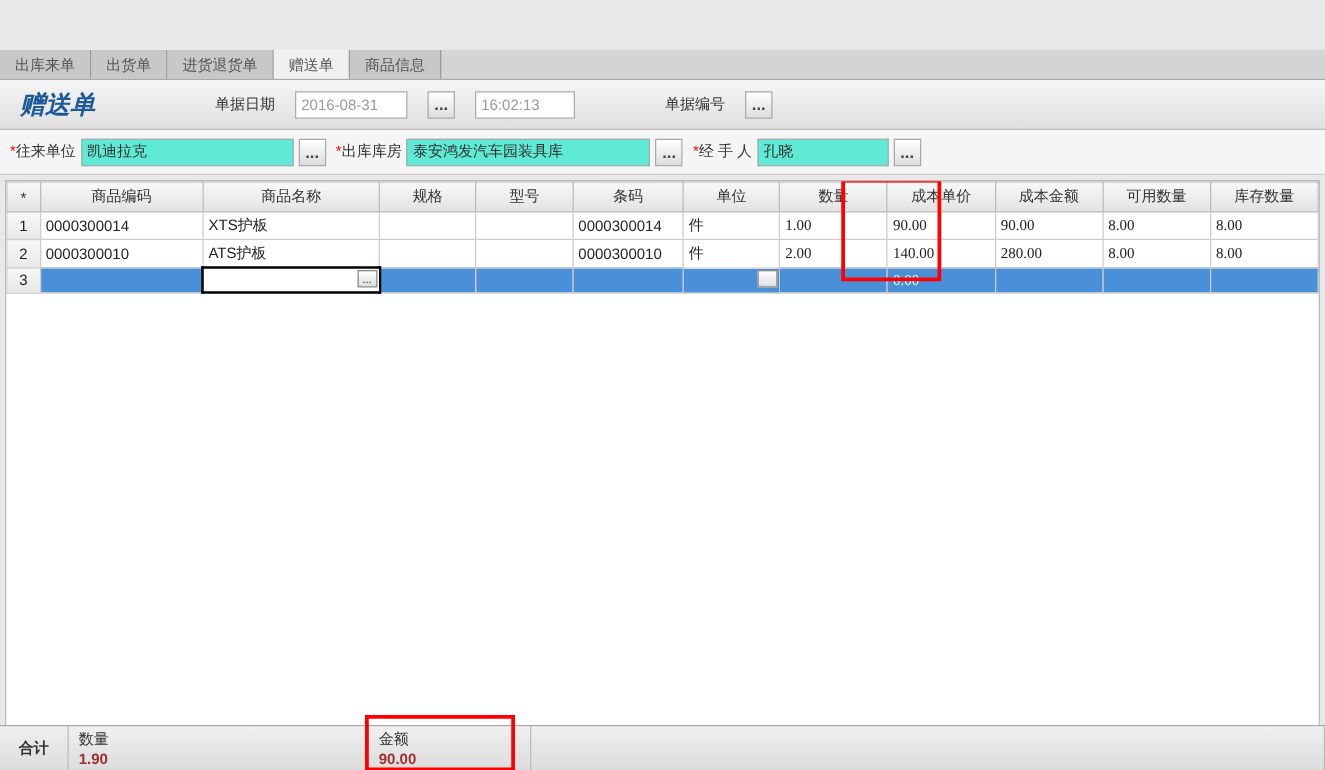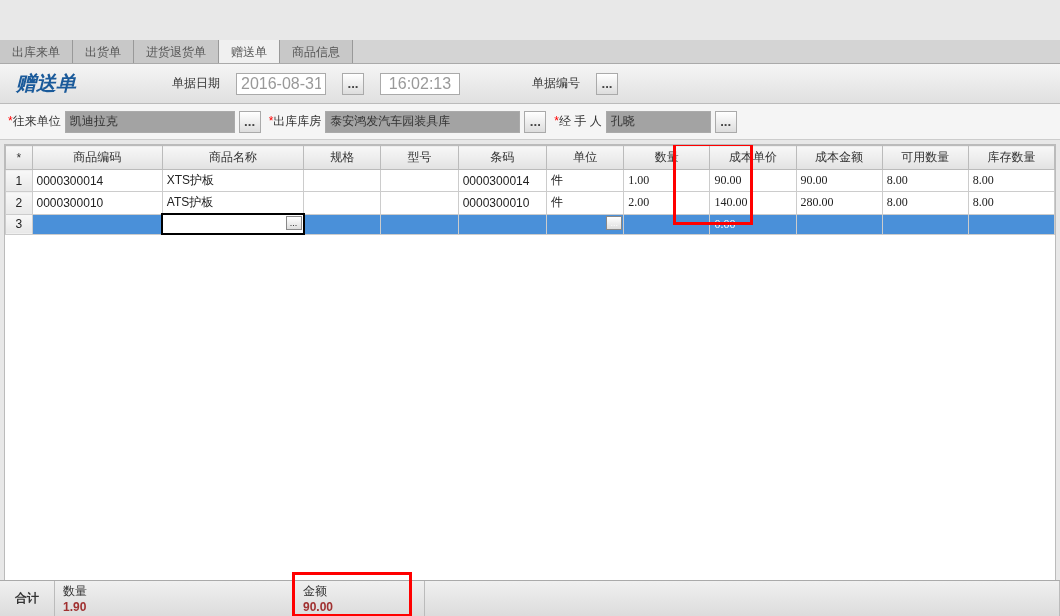--- a/index.html
+++ b/index.html
@@ -49,23 +49,22 @@
       color: #333;
       white-space: nowrap;
     }
     .req { color: red; }
     .text-input {
       border: 1px solid #aaa;
       background: #fff;
       height: 22px;
       padding: 0 4px;
       color: #999;
-      font-size: 16px;
+      font-size: 12px;
       font-family: inherit;
-      text-align: center;
     }
     .ellipsis-btn {
       width: 22px;
       height: 22px;
       border: 1px solid #aaa;
       background: linear-gradient(#fff, #ddd);
       cursor: pointer;
       font-weight: bold;
       color: #444;
       display: inline-flex;
@@ -82,21 +81,21 @@
       gap: 8px;
       border-bottom: 1px solid #ccc;
     }
     .filter-group {
       display: flex;
       align-items: center;
       gap: 4px;
     }
     .filter-input {
       border: 1px solid #aaa;
-      background: #a3a3a3;
+      background: #5eead4;
       height: 22px;
       padding: 0 4px;
       color: #333;
       font-size: 12px;
       font-family: inherit;
     }
     .table-container {
       position: relative;
       background: #fff;
       border: 1px solid #bbb;

